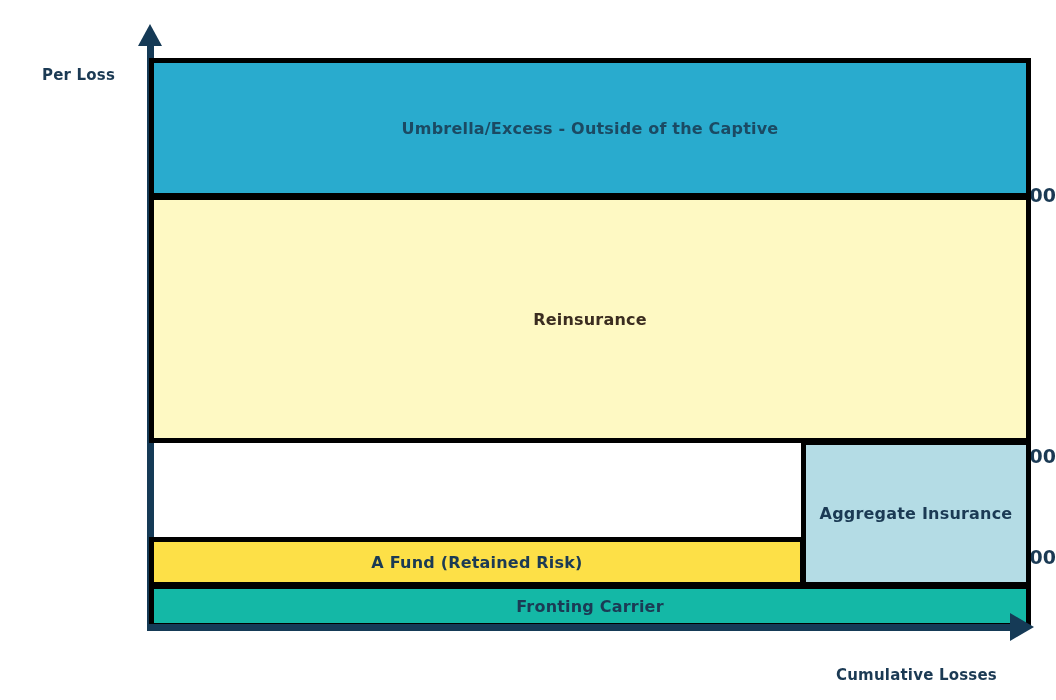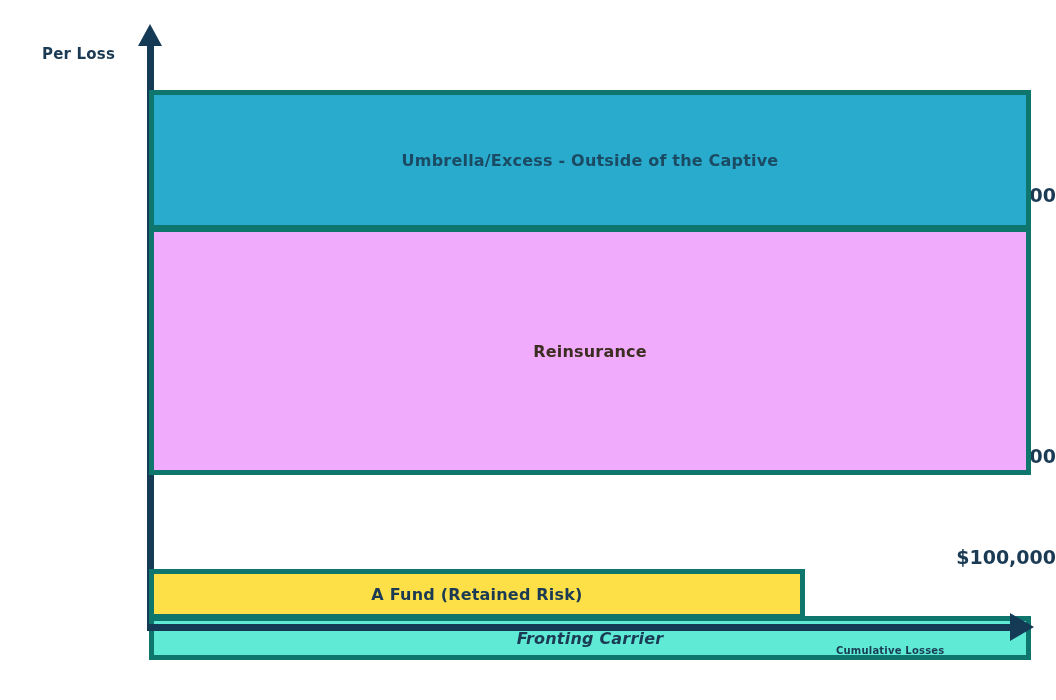--- a/index.html
+++ b/index.html
@@ -21,31 +21,32 @@
     width: 1056px;
     height: 700px;
   }
 
   
   .axis-label {
     position: absolute;
     color: #1b3a54;
     font-weight: bold;
     white-space: nowrap;
+    margin-top: 21px;
   }
   #y-axis-title {
     left: 42px;
     top: 45px;
     font-size: 15px;
     letter-spacing: 0.2px;
   }
   #x-axis-title {
     left: 836px;
     top: 645px;
-    font-size: 10px;
+    font-size: 15px;
     letter-spacing: 0.2px;
   }
 
   .tick-label {
     position: absolute;
     right: 0;
     color: #1b3a54;
     font-size: 19px;
     font-weight: bold;
     white-space: nowrap;
@@ -88,45 +89,44 @@
     width: 0; height: 0;
     border-top: 14px solid transparent;
     border-bottom: 14px solid transparent;
     border-left: 24px solid #153a56;
   }
 
   
   .layer {
     position: absolute;
     box-sizing: border-box;
-    border: 5px solid #0f766e;
+    border: 5px solid #000000;
     display: flex;
     align-items: center;
     justify-content: center;
     text-align: center;
-    margin-top: 32px;
   }
   .layer-label {
     font-size: 16px;
     font-weight: bold;
     letter-spacing: 0.2px;
     padding: 0 10px;
   }
 
   #layer-umbrella {
     left: 149px; top: 58px;
     width: 882px; height: 140px;
     background: #29abce;
   }
   #layer-umbrella .layer-label { color: #1b4a63; }
 
   #layer-reinsurance {
     left: 149px; top: 195px;
     width: 882px; height: 248px;
-    background: #f0abfc;
+    background: #fef9c3;
   }
   #layer-reinsurance .layer-label { color: #3b2d20; }
 
   #layer-bfund {
     left: 149px; top: 440px;
     width: 656px; height: 100px;
     background: #fae2ca;
   }
   #layer-bfund .layer-label { color: #1b3a54; }
 
@@ -140,22 +140,21 @@
   #layer-aggregate {
     left: 801px; top: 440px;
     width: 230px; height: 147px;
     background: #b4dce5;
   }
   #layer-aggregate .layer-label { color: #1b3a54; }
 
   #layer-fronting {
     left: 149px; top: 584px;
     width: 882px; height: 44px;
-    background: #5eead4;
-    font-style: italic;
+    background: #14b8a6;
   }
   #layer-fronting .layer-label { color: #1b3a54; }
 </style>
 </head>
 <body>
 
 <div id="diagram">
 
   <div id="y-axis-arrow"></div>
   <div id="y-axis-line"></div>
@@ -171,20 +170,23 @@
 
   <div class="layer" id="layer-reinsurance">
     <span class="layer-label">Reinsurance</span>
   </div>
 
 
   <div class="layer" id="layer-afund">
     <span class="layer-label">A Fund (Retained Risk)</span>
   </div>
 
+  <div class="layer" id="layer-aggregate">
+    <span class="layer-label">Aggregate Insurance</span>
+  </div>
 
   <div class="layer" id="layer-fronting">
     <span class="layer-label">Fronting Carrier</span>
   </div>
 
   <div id="x-axis-line"></div>
   <div id="x-axis-arrow"></div>
   <div class="axis-label" id="x-axis-title">Cumulative Losses</div>
 
 </div>

